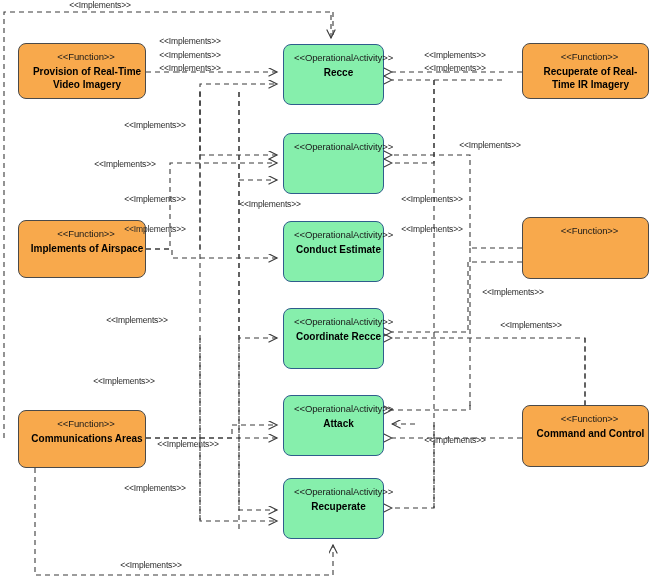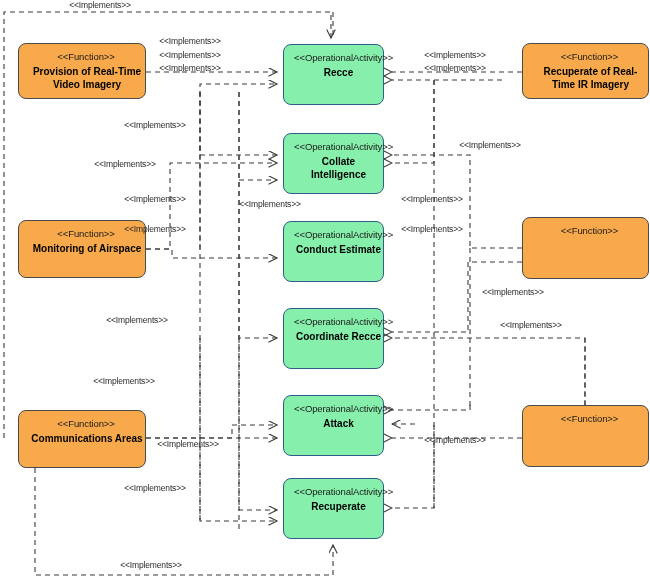--- a/index.html
+++ b/index.html
@@ -149,44 +149,44 @@
     <span class="name">Provision of Real-Time Video Imagery</span>
   </div>
 
   <div class="node function" style="left:522px; top:43px; width:127px; height:56px;">
     <span class="stereo">&lt;&lt;Function&gt;&gt;</span>
     <span class="name">Recuperate of Real-Time IR Imagery</span>
   </div>
 
   <div class="node function" style="left:18px; top:220px; width:128px; height:58px;">
     <span class="stereo">&lt;&lt;Function&gt;&gt;</span>
-    <span class="name">Monitoring of Airspace</span>
+    <span class="name">Implements of Airspace</span>
   </div>
 
   <div class="node function" style="left:522px; top:217px; width:127px; height:62px;">
     <span class="stereo">&lt;&lt;Function&gt;&gt;</span>
   </div>
 
   <div class="node function" style="left:18px; top:410px; width:128px; height:58px;">
     <span class="stereo">&lt;&lt;Function&gt;&gt;</span>
     <span class="name">Communications Areas</span>
   </div>
 
   <div class="node function" style="left:522px; top:405px; width:127px; height:62px;">
     <span class="stereo">&lt;&lt;Function&gt;&gt;</span>
+    <span class="name">Command and Control</span>
   </div>
 
   <div class="node activity" style="left:283px; top:44px; width:101px; height:61px;">
     <span class="stereo">&lt;&lt;OperationalActivity&gt;&gt;</span>
     <span class="name">Recce</span>
   </div>
 
   <div class="node activity" style="left:283px; top:133px; width:101px; height:61px;">
     <span class="stereo">&lt;&lt;OperationalActivity&gt;&gt;</span>
-    <span class="name">Collate Intelligence</span>
   </div>
 
   <div class="node activity" style="left:283px; top:221px; width:101px; height:61px;">
     <span class="stereo">&lt;&lt;OperationalActivity&gt;&gt;</span>
     <span class="name">Conduct Estimate</span>
   </div>
 
   <div class="node activity" style="left:283px; top:308px; width:101px; height:61px;">
     <span class="stereo">&lt;&lt;OperationalActivity&gt;&gt;</span>
     <span class="name">Coordinate Recce</span>

